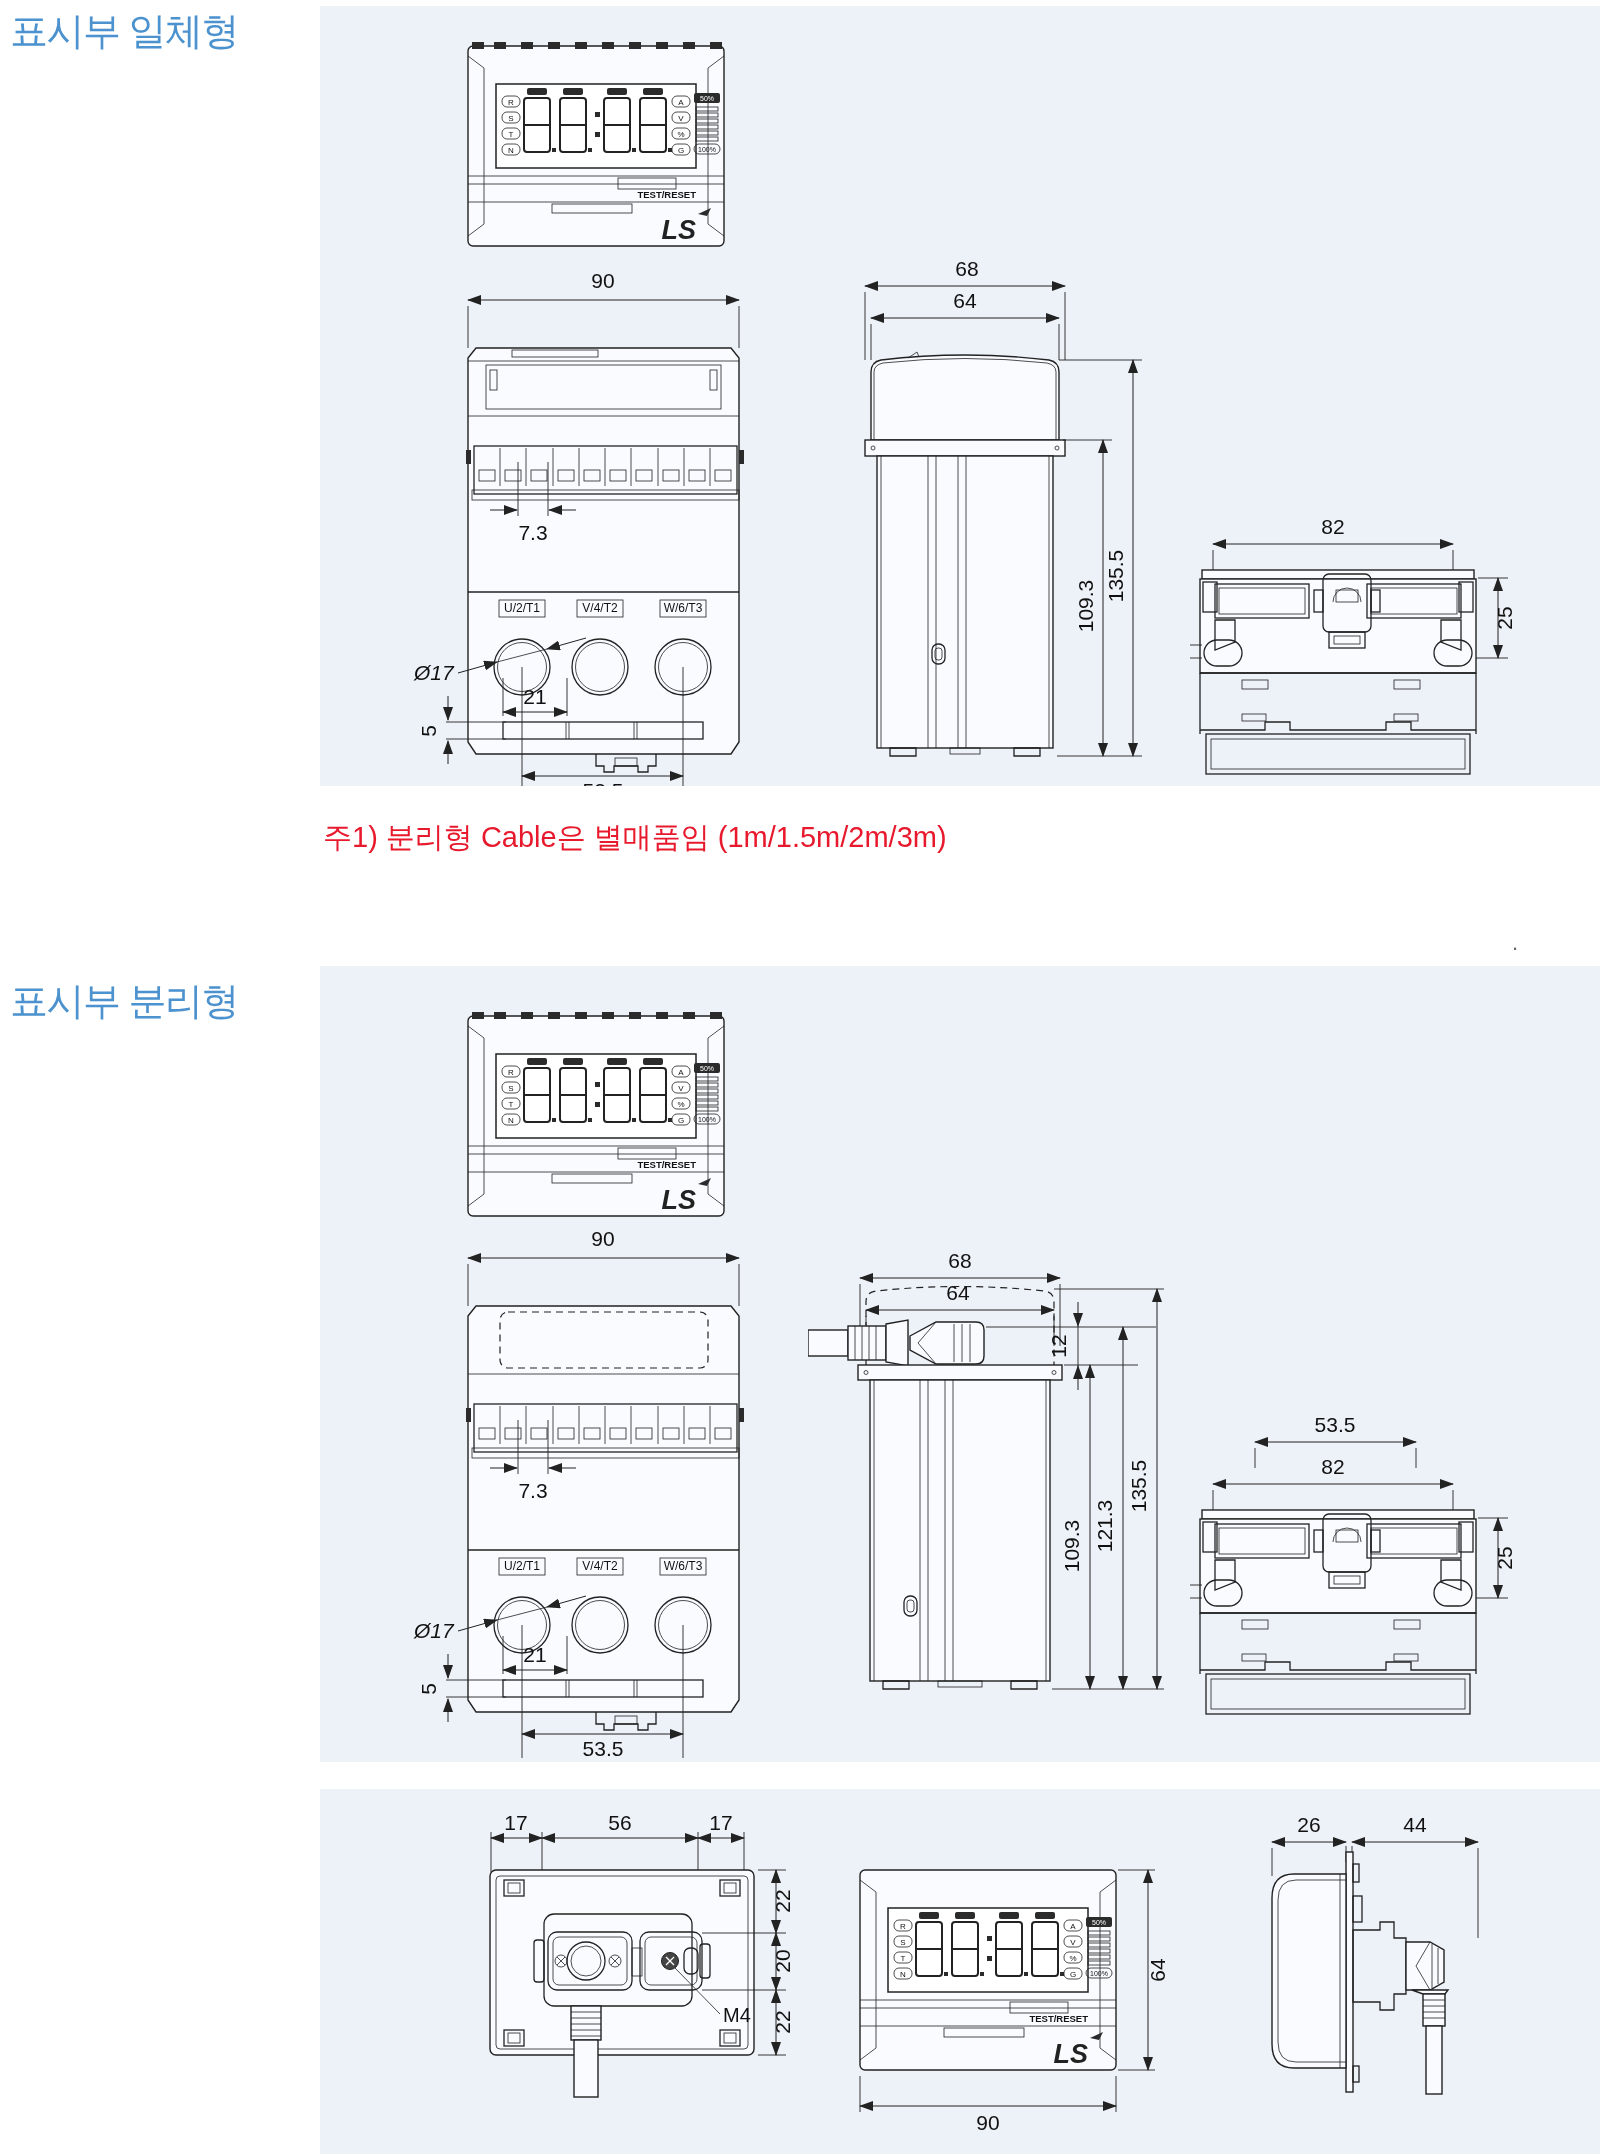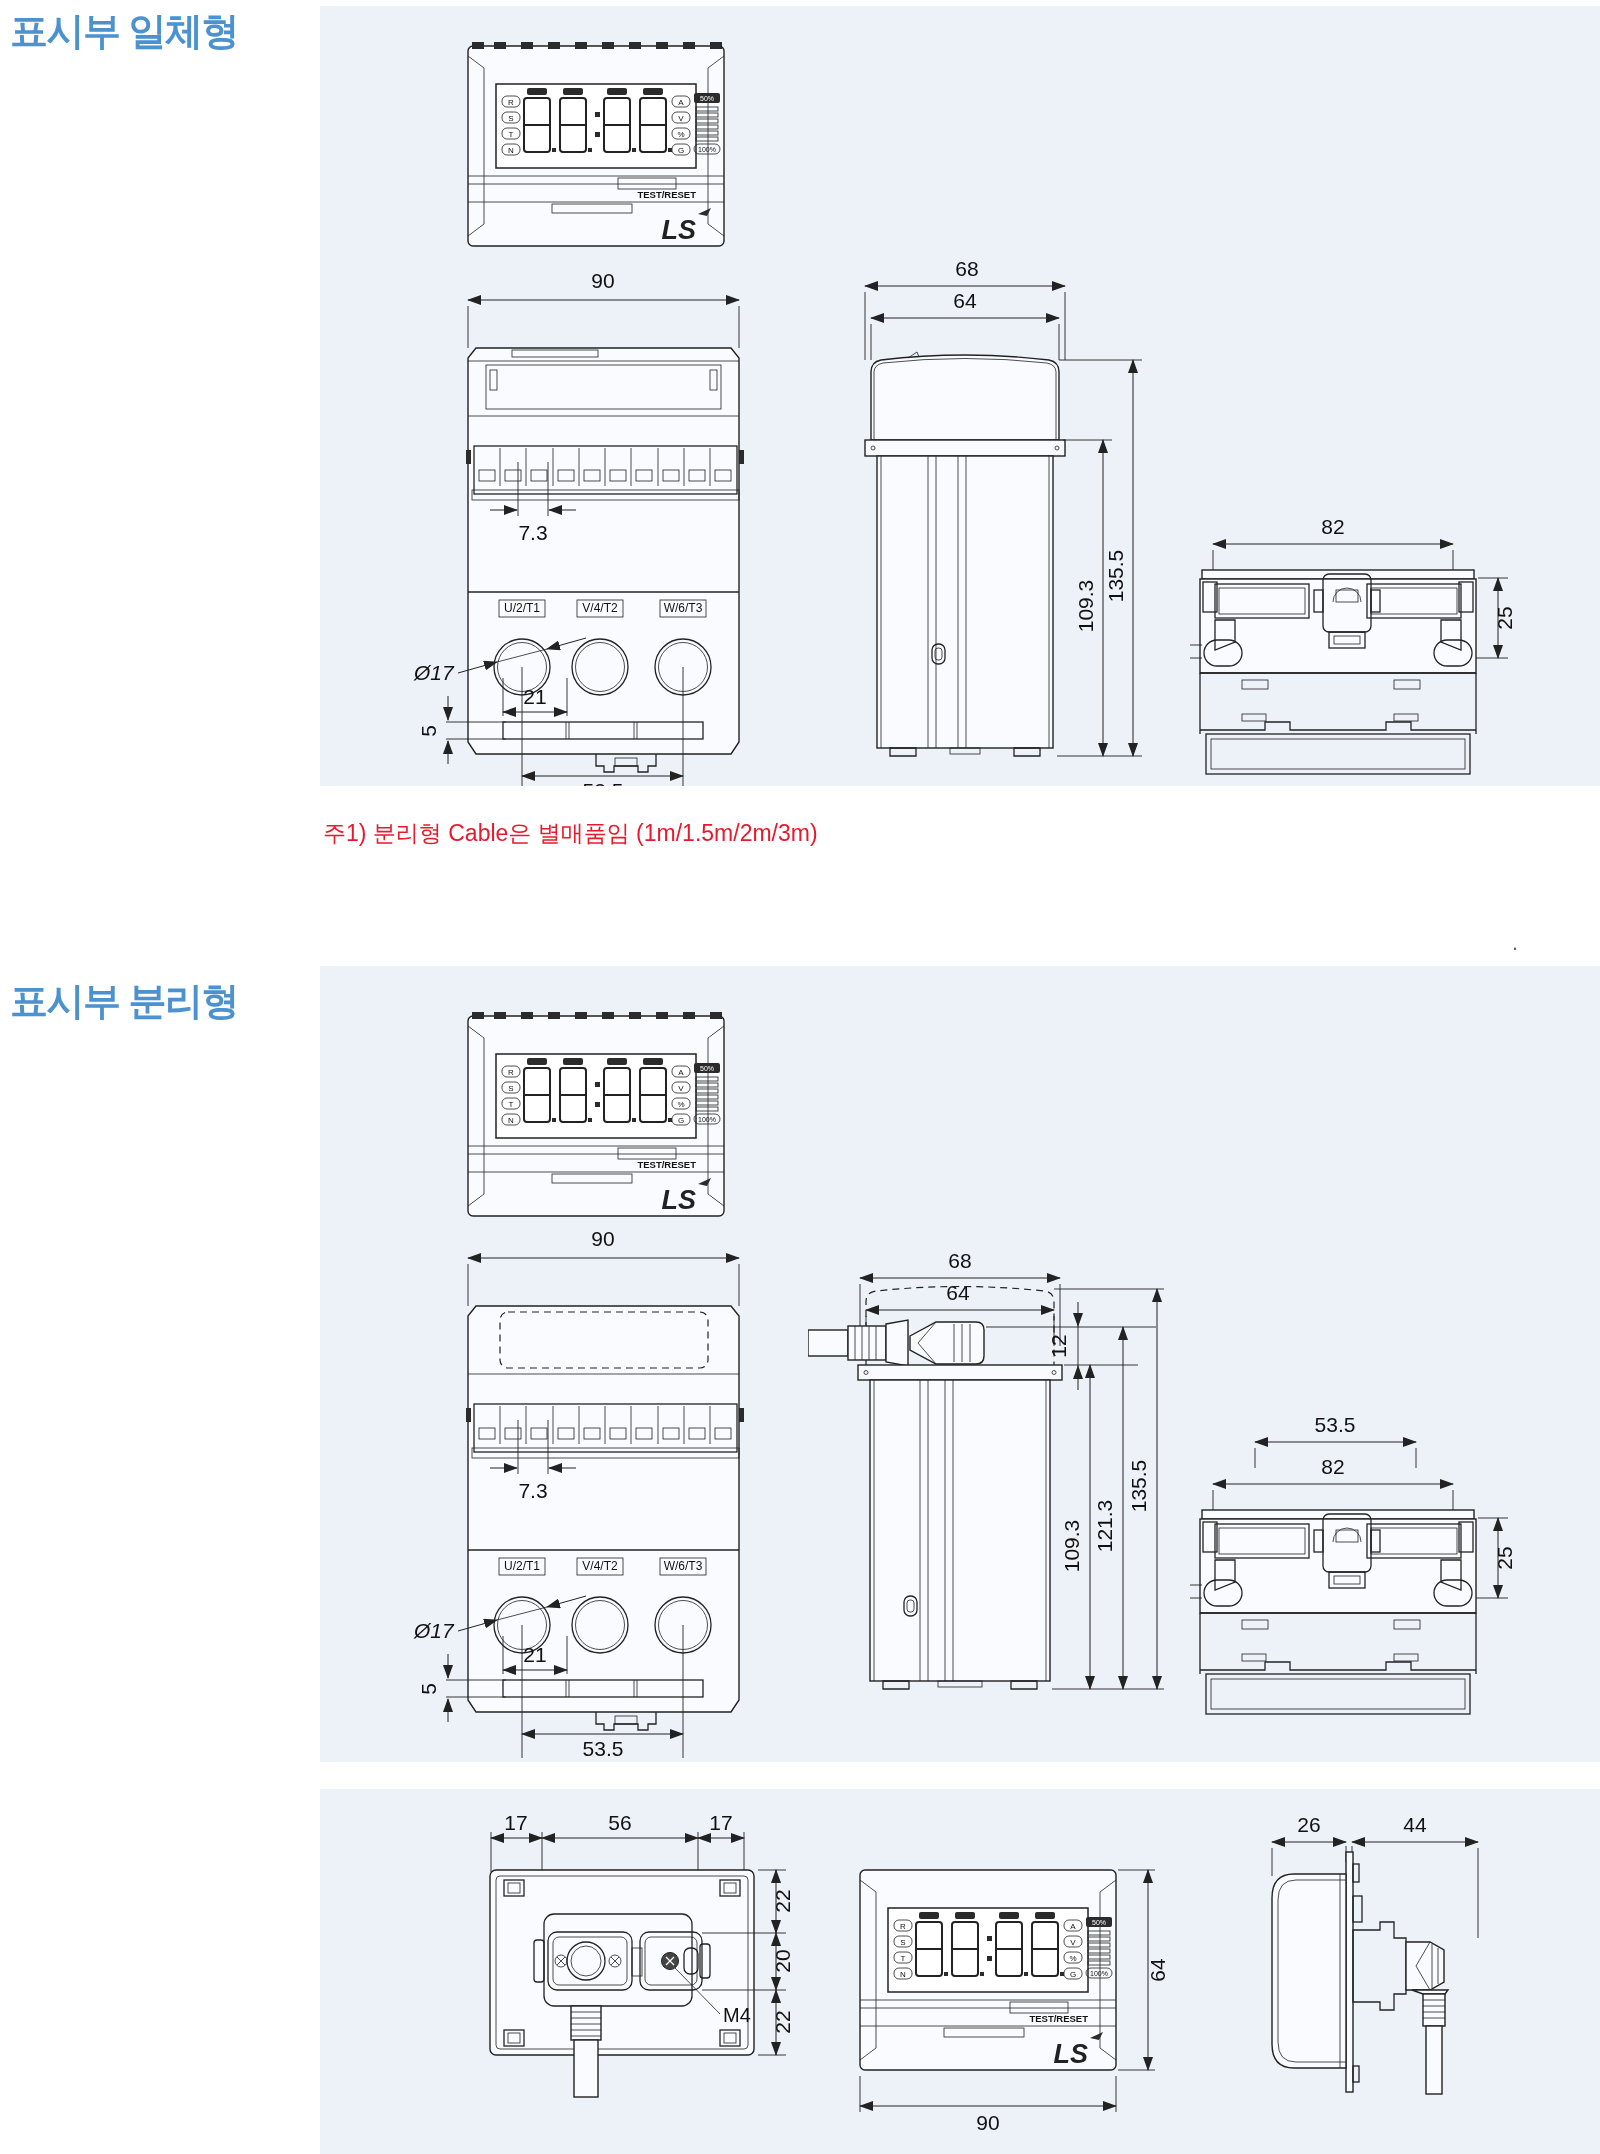--- a/index.html
+++ b/index.html
@@ -2,24 +2,24 @@
 <html><head>
 <meta charset="utf-8">
 <style>
   html,body{margin:0;padding:0}
   body{width:1600px;height:2154px;position:relative;background:#fff;
        font-family:"Liberation Sans",sans-serif;overflow:hidden}
   .panel{position:absolute;left:320px;right:0;background:#edf1f8;overflow:hidden}
   #panel1{top:6px;height:780px}
   #panel2{top:966px;height:796px}
   #panel3{top:1789px;height:417px}
-  .title{position:absolute;left:10px;font-size:38px;font-weight:bold;color:#4b92cf;letter-spacing:-1.5px}
+  .title{position:absolute;left:10px;font-size:38px;font-weight:normal;color:#4b92cf;letter-spacing:-1.5px}
   #title1{top:6px}
   #title2{top:976px}
-  .note{position:absolute;left:323px;top:818px;font-size:23px;color:#e8192c}
+  .note{position:absolute;left:323px;top:818px;font-size:29px;color:#e8192c}
   .dot{position:absolute;left:1512px;top:930px;font-size:22px;color:#666}
   .footer-bar{position:absolute;left:0;right:0;bottom:0;height:8px;background:#1b2a47}
   .drw{position:absolute}
   svg text{font-family:"Liberation Sans",sans-serif}
   .dt{font-size:21px;fill:#111;text-anchor:middle}
   .sm{font-size:8px;fill:#111;text-anchor:middle}
   .b7{font-size:7px;text-anchor:middle;fill:#111}
   .b7w{font-size:7px;text-anchor:middle;fill:#fff}
   .lbl{font-size:12px;fill:#111;text-anchor:middle}
   .m4{font-size:20px;fill:#111;text-anchor:start}

